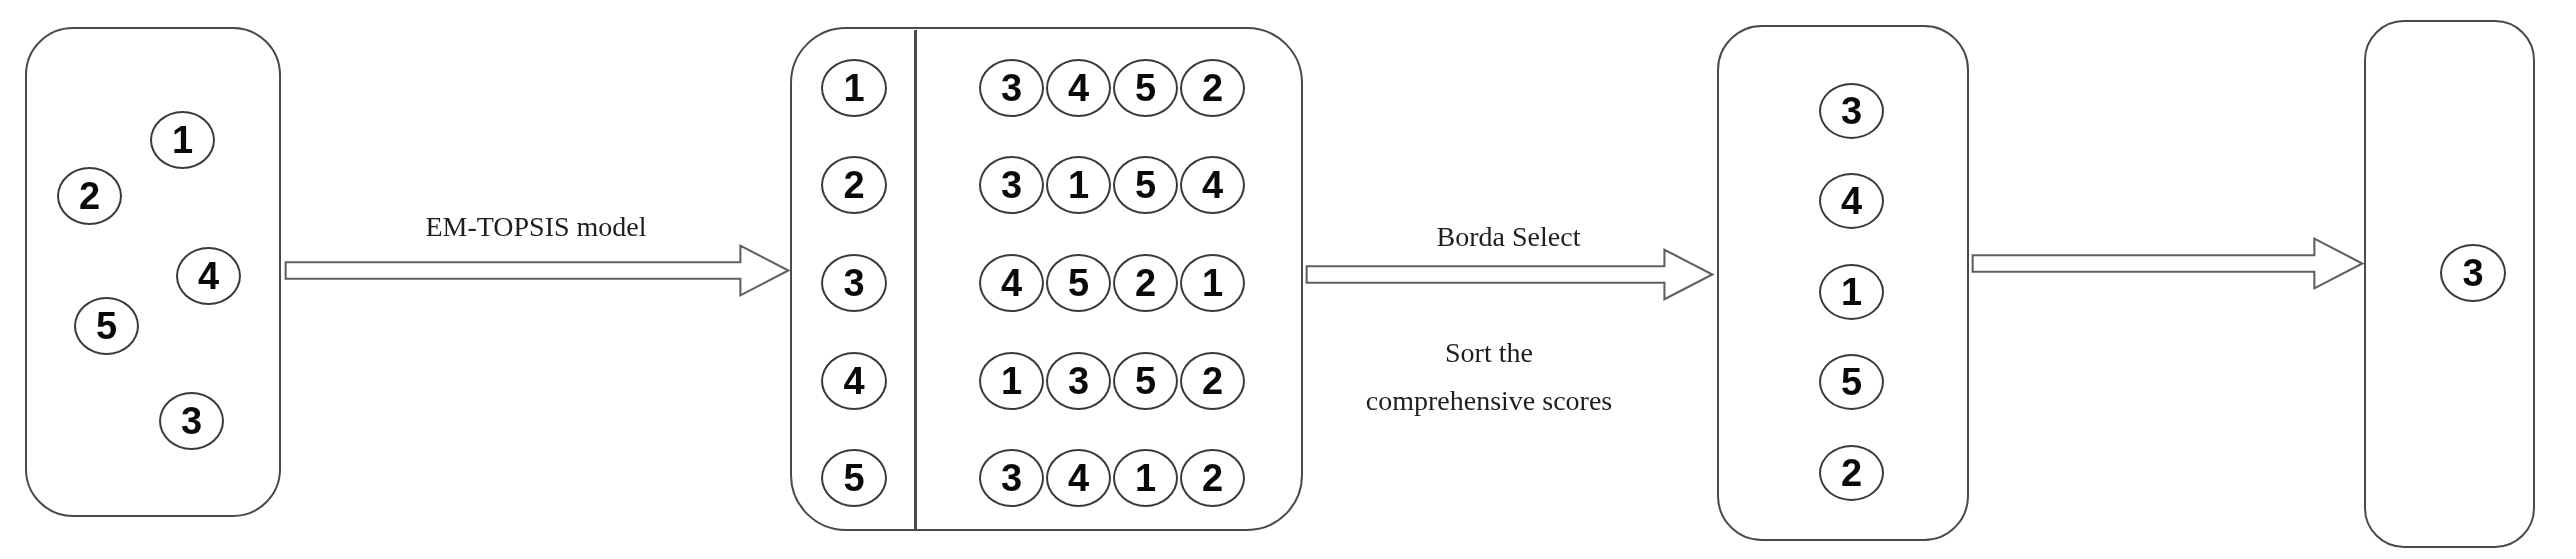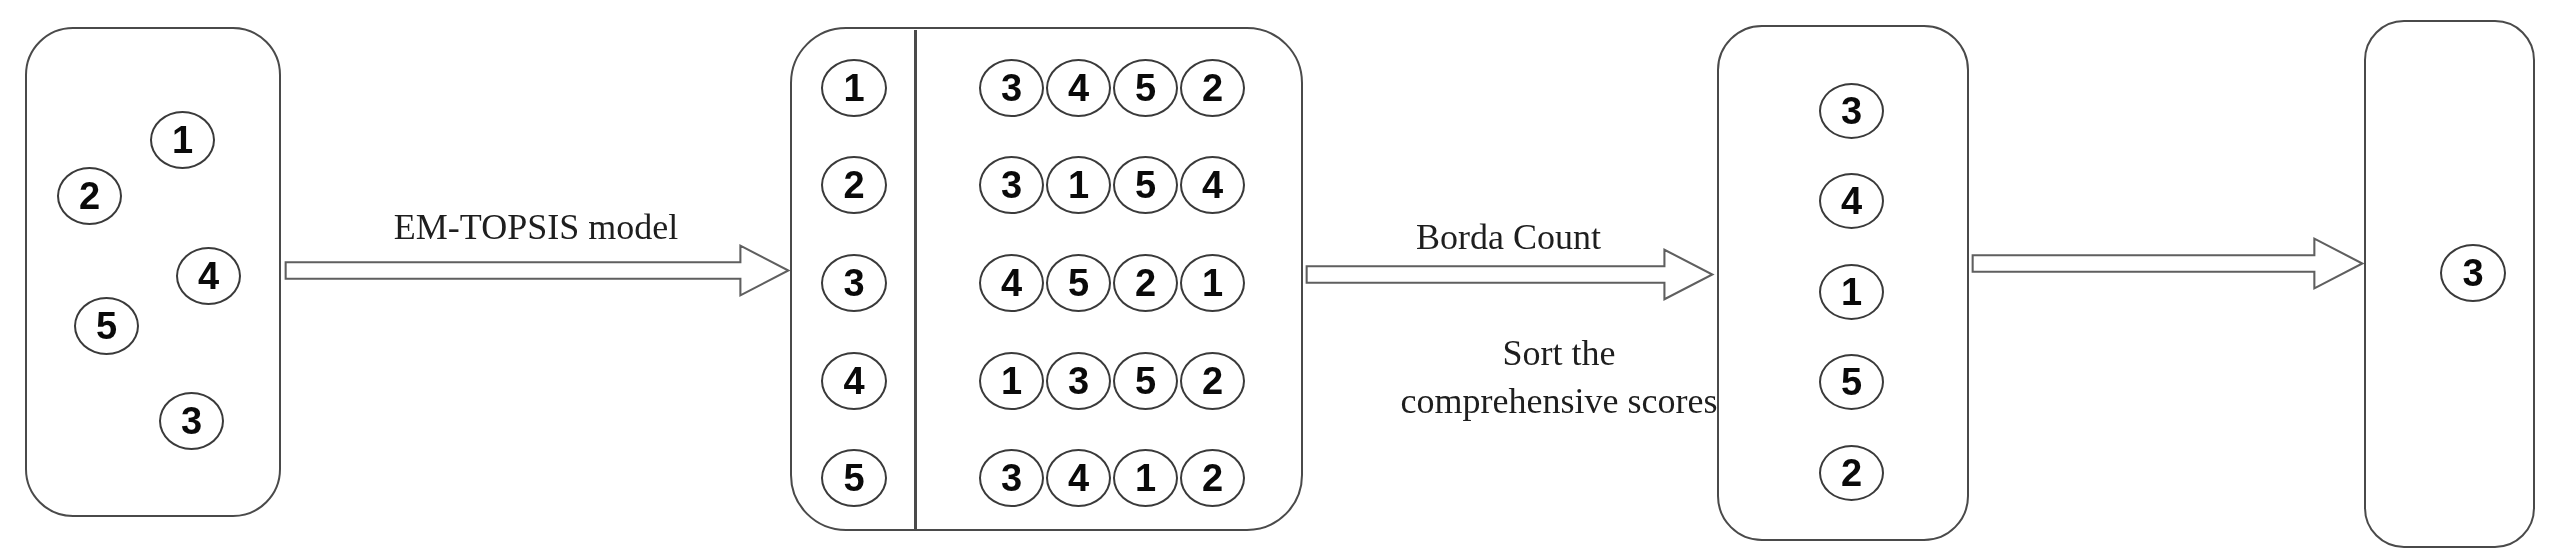--- a/index.html
+++ b/index.html
@@ -39,21 +39,21 @@
   }
   .sep {
     position: absolute;
     width: 2.5px;
     background: #4a4a4a;
   }
   .caption {
     position: absolute;
     text-align: center;
     font-family: "Liberation Serif", serif;
-    font-size: 36px;
+    font-size: 28px;
     line-height: 48px;
     color: #1e1e1e;
   }
   .arrow-svg {
     position: absolute;
     overflow: visible;
   }
 </style>
 </head>
 <body>
@@ -102,22 +102,22 @@
   <div class="node" style="left:1180px; top:352px;">2</div>
 
   <div class="node" style="left:979px; top:449px;">3</div>
   <div class="node" style="left:1046px; top:449px;">4</div>
   <div class="node" style="left:1113px; top:449px;">1</div>
   <div class="node" style="left:1180px; top:449px;">2</div>
 
   <svg class="arrow-svg" style="left:1305px; top:247px;" width="409" height="55" viewBox="0 0 495 66">
     <polygon points="2,23 435,23 435,3 493,33 435,63 435,43 2,43" fill="#ffffff" stroke="#5f5f5f" stroke-width="2.5"></polygon>
   </svg>
-  <div class="caption" style="left:1305px; top:213px; width:407px;">Borda Count</div>
-  <div class="caption" style="left:1314px; top:329px; width:490px;">
+  <div class="caption" style="left:1305px; top:213px; width:407px;">Borda Select</div>
+  <div class="caption" style="left:1244px; top:329px; width:490px;">
     <div>Sort the</div>
     <div>comprehensive scores</div>
   </div>
 
   <div class="box" style="left:1717px; top:25px; width:252px; height:516px; border-radius:45px;"></div>
   <div class="node" style="left:1819px; top:83px; height:56px;">3</div>
   <div class="node" style="left:1819px; top:173px; height:56px;">4</div>
   <div class="node" style="left:1819px; top:264px; height:56px;">1</div>
   <div class="node" style="left:1819px; top:354px; height:56px;">5</div>
   <div class="node" style="left:1819px; top:445px; height:56px;">2</div>

